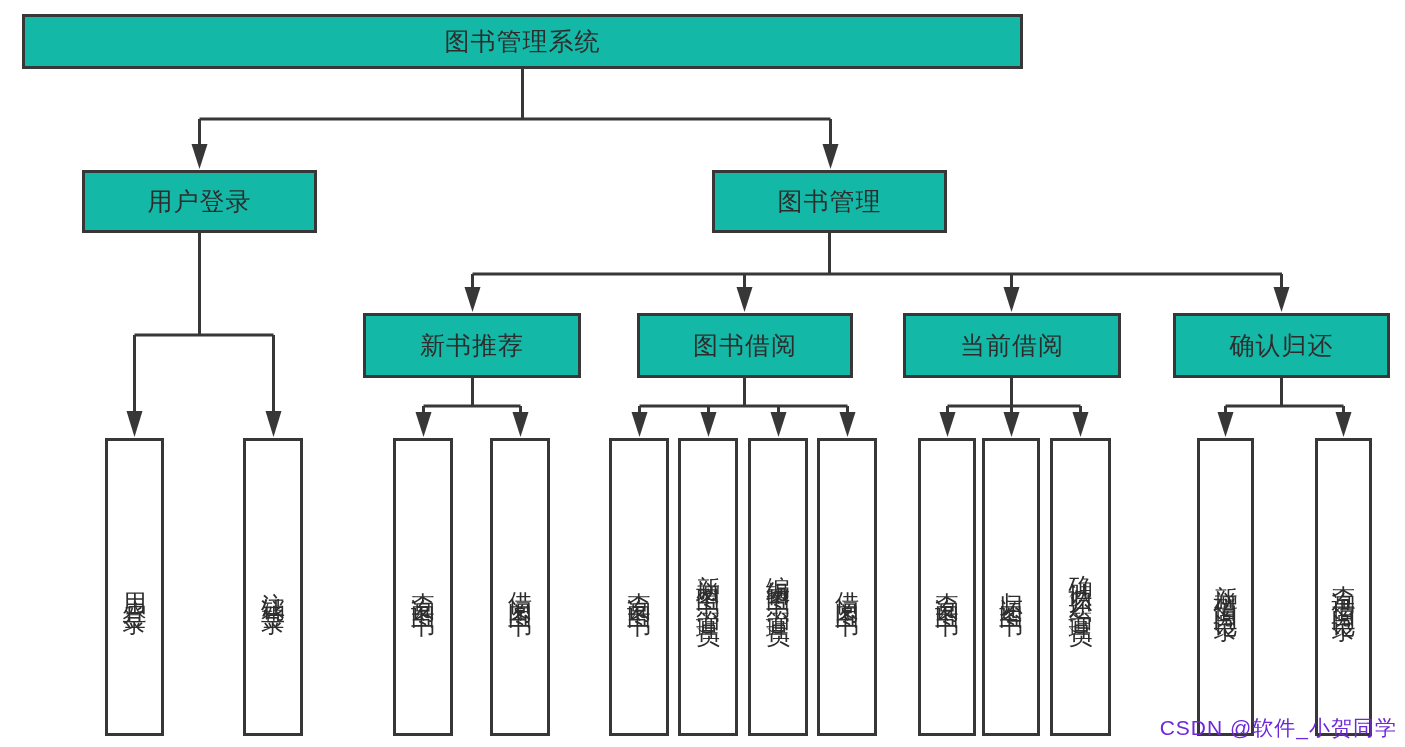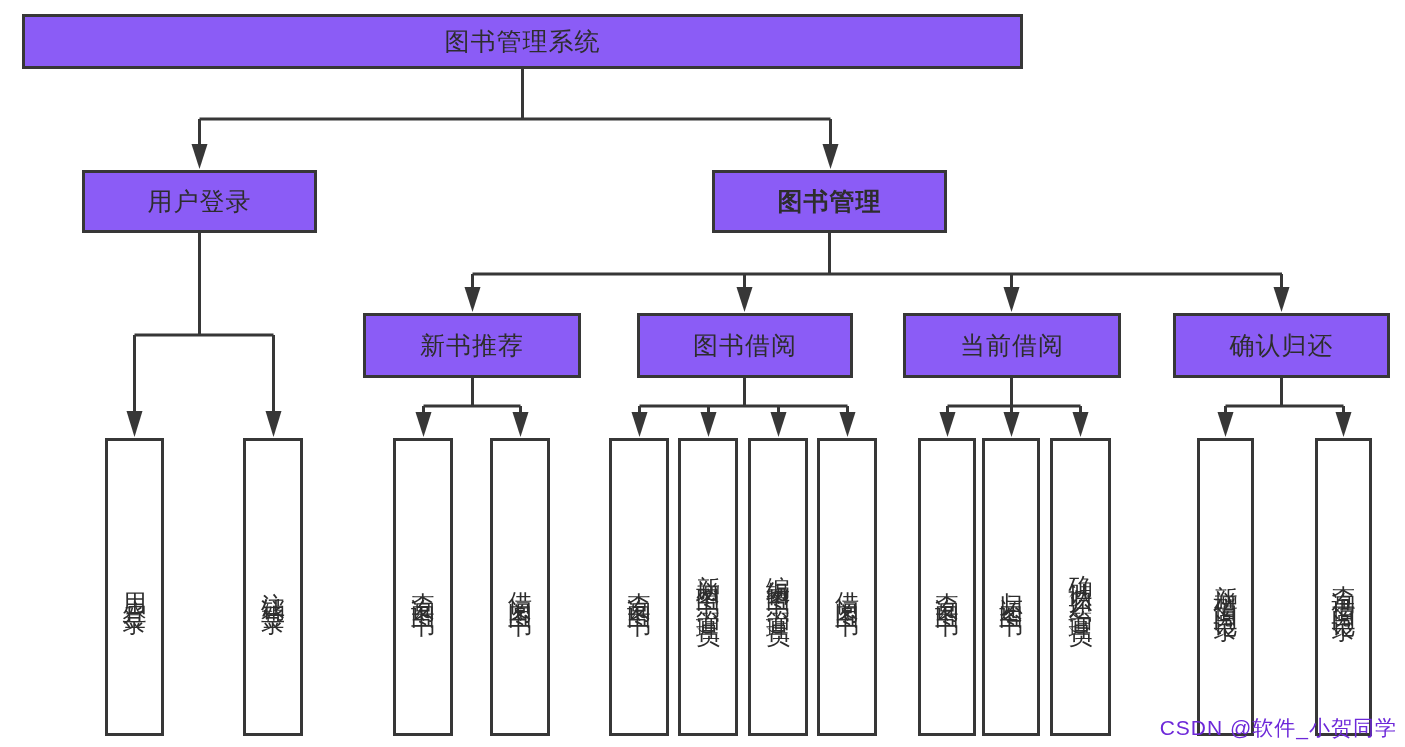--- a/index.html
+++ b/index.html
@@ -19,21 +19,21 @@
     position: absolute;
     left: 0; top: 0;
     width: 1405px;
     height: 747px;
     pointer-events: none;
   }
   .node {
     position: absolute;
     box-sizing: border-box;
     border: 3px solid #373737;
-    background: #8b5cf6;
+    background: #14b8a6;
     display: flex;
     align-items: center;
     justify-content: center;
     color: #2d2d2d;
     font-size: 25px;
     letter-spacing: 1px;
     white-space: nowrap;
   }
   .leaf {
     position: absolute;
@@ -49,21 +49,21 @@
   .leaf .vtext {
     writing-mode: vertical-rl;
     font-size: 24px;
     letter-spacing: 7px;
     color: #2d2d2d;
     line-height: 1;
   }
   
   .n-root   { left: 22px;   top: 14px;  width: 1001px; height: 55px; }
   .n-login  { left: 82px;   top: 170px; width: 235px;  height: 63px; }
-  .n-mgmt   { left: 712px;  top: 170px; width: 235px;  height: 63px; font-weight: bold; }
+  .n-mgmt   { left: 712px;  top: 170px; width: 235px;  height: 63px; }
   .n-newbk  { left: 363px;  top: 313px; width: 218px;  height: 65px; }
   .n-borrow { left: 637px;  top: 313px; width: 216px;  height: 65px; }
   .n-curr   { left: 903px;  top: 313px; width: 218px;  height: 65px; }
   .n-rec    { left: 1173px; top: 313px; width: 217px;  height: 65px; }
   
   .l0  { left: 105px;  width: 59px; }
   .l1  { left: 243px;  width: 60px; }
   .l2  { left: 393px;  width: 60px; }
   .l3  { left: 490px;  width: 60px; }
   .l4  { left: 609px;  width: 60px; }

